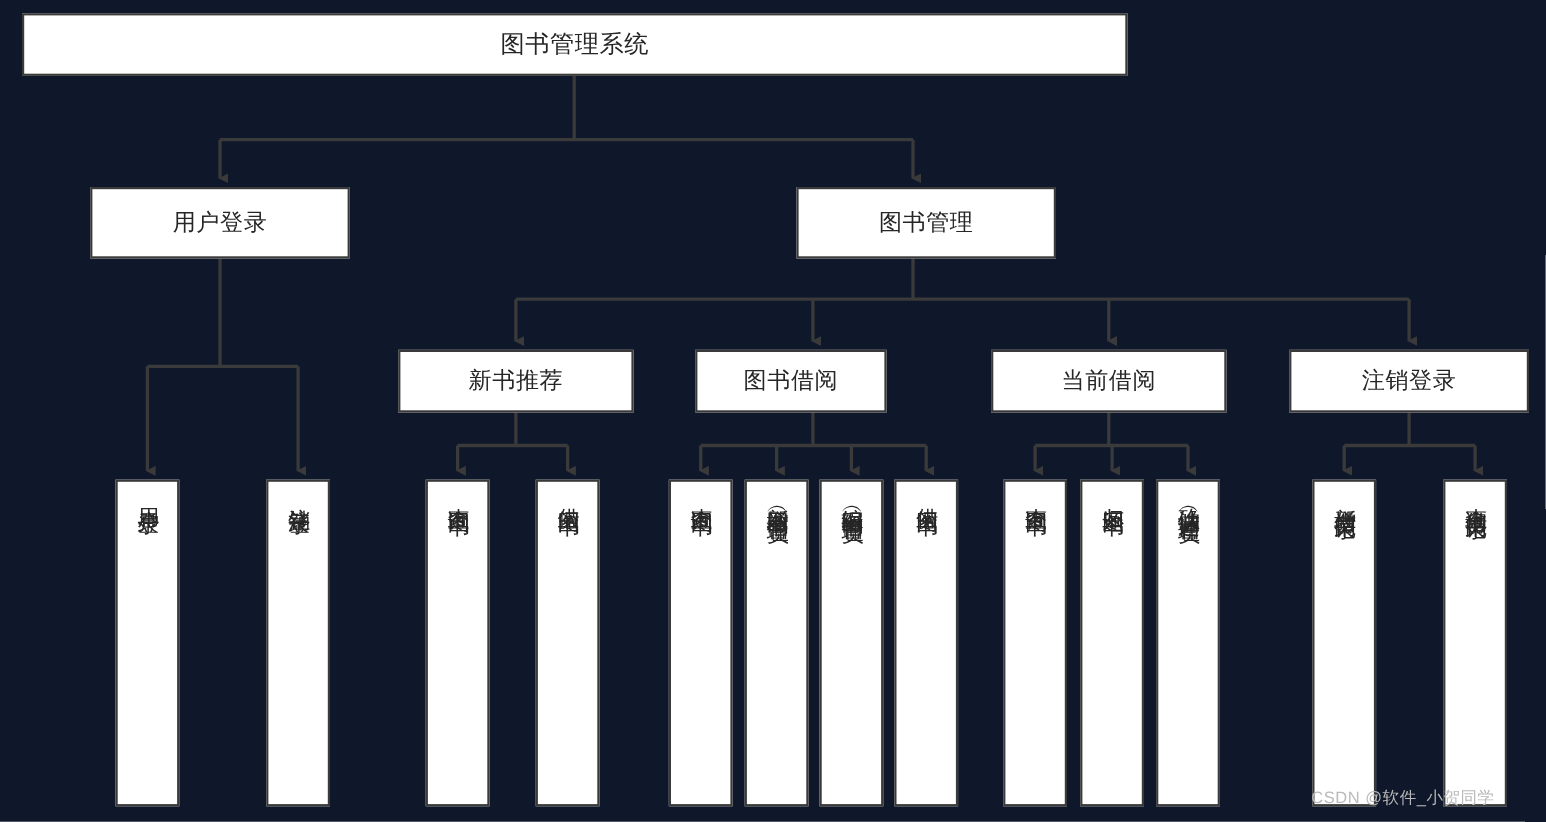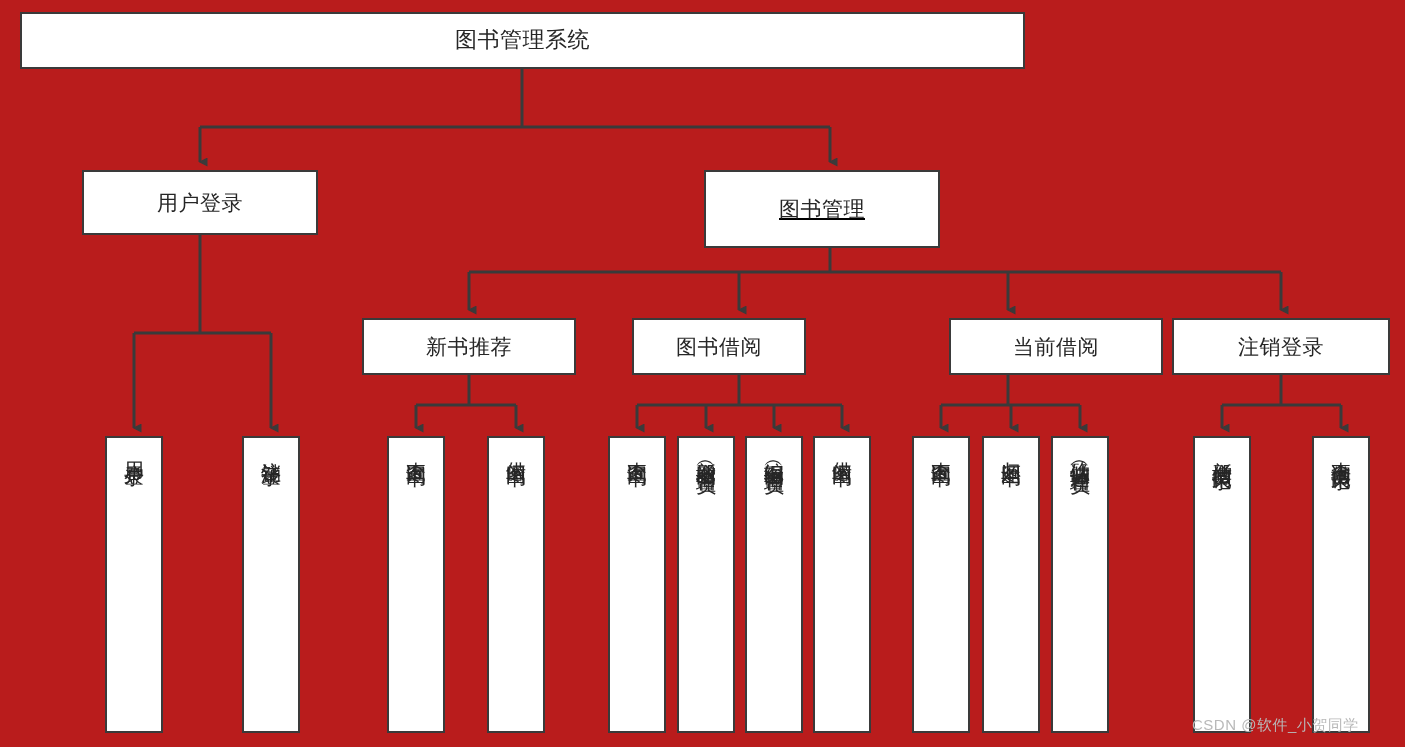--- a/index.html
+++ b/index.html
@@ -10,21 +10,21 @@
   body {
     width: 1405px;
     height: 747px;
     font-family: "Liberation Sans", "DejaVu Sans", sans-serif;
     overflow: hidden;
   }
   #diagram-root {
     position: relative;
     width: 1405px;
     height: 747px;
-    background: #b91c1c;
+    background: #0f172a;
   }
   svg#tree-svg {
     position: absolute;
     left: 0;
     top: 0;
     width: 1405px;
     height: 747px;
   }
   .node-box {
     position: absolute;
@@ -125,30 +125,30 @@
     </g>
   </svg>
 
   <div id="nodes-layer">
       <div class="node-box title" style="left: 20px; top: 12px; width: 1005px; height: 57px;">
         <span class="node-label-h">图书管理系统</span>
       </div>
       <div class="node-box level2" style="left: 82px; top: 170px; width: 236px; height: 65px;">
         <span class="node-label-h">用户登录</span>
       </div>
-      <div class="node-box level2" style="left: 704px; top: 170px; width: 236px; height: 78px; text-decoration: underline;">
+      <div class="node-box level2" style="left: 724px; top: 170px; width: 236px; height: 65px;">
         <span class="node-label-h">图书管理</span>
       </div>
       <div class="node-box level3" style="left: 362px; top: 318px; width: 214px; height: 57px; text-align: right;">
         <span class="node-label-h">新书推荐</span>
       </div>
       <div class="node-box level3" style="left: 632px; top: 318px; width: 174px; height: 57px;">
         <span class="node-label-h">图书借阅</span>
       </div>
-      <div class="node-box level3" style="left: 901px; top: 318px; width: 214px; height: 57px; margin-left: 48px;">
+      <div class="node-box level3" style="left: 901px; top: 318px; width: 214px; height: 57px;">
         <span class="node-label-h">当前借阅</span>
       </div>
       <div class="node-box level3" style="left: 1172px; top: 318px; width: 218px; height: 57px;">
         <span class="node-label-h">注销登录</span>
       </div>
       <div class="node-box leaf" style="left: 105px; top: 436px; width: 58px; height: 297px;">
         <span class="node-label-v">用户登录</span>
       </div>
       <div class="node-box leaf" style="left: 242px; top: 436px; width: 58px; height: 297px;">
         <span class="node-label-v">注销登录</span>

